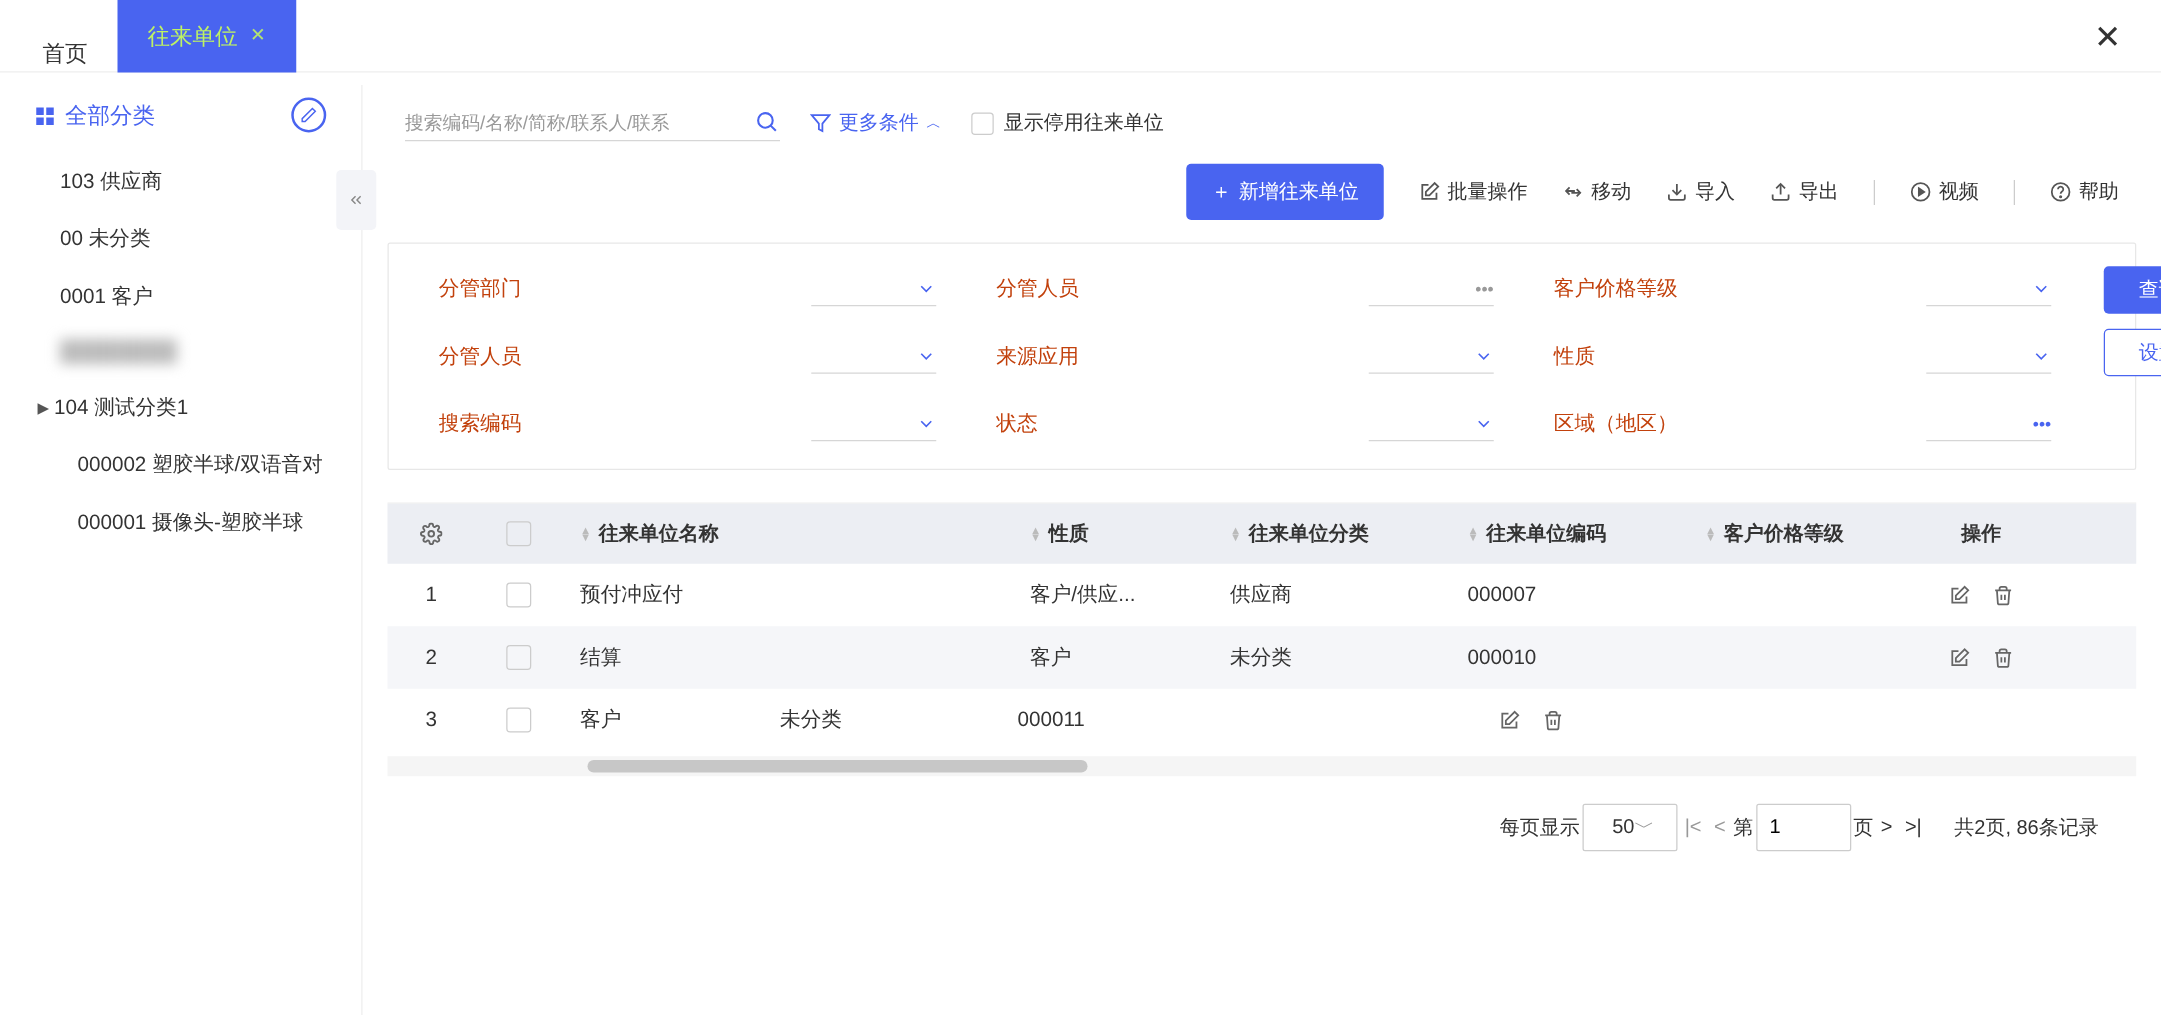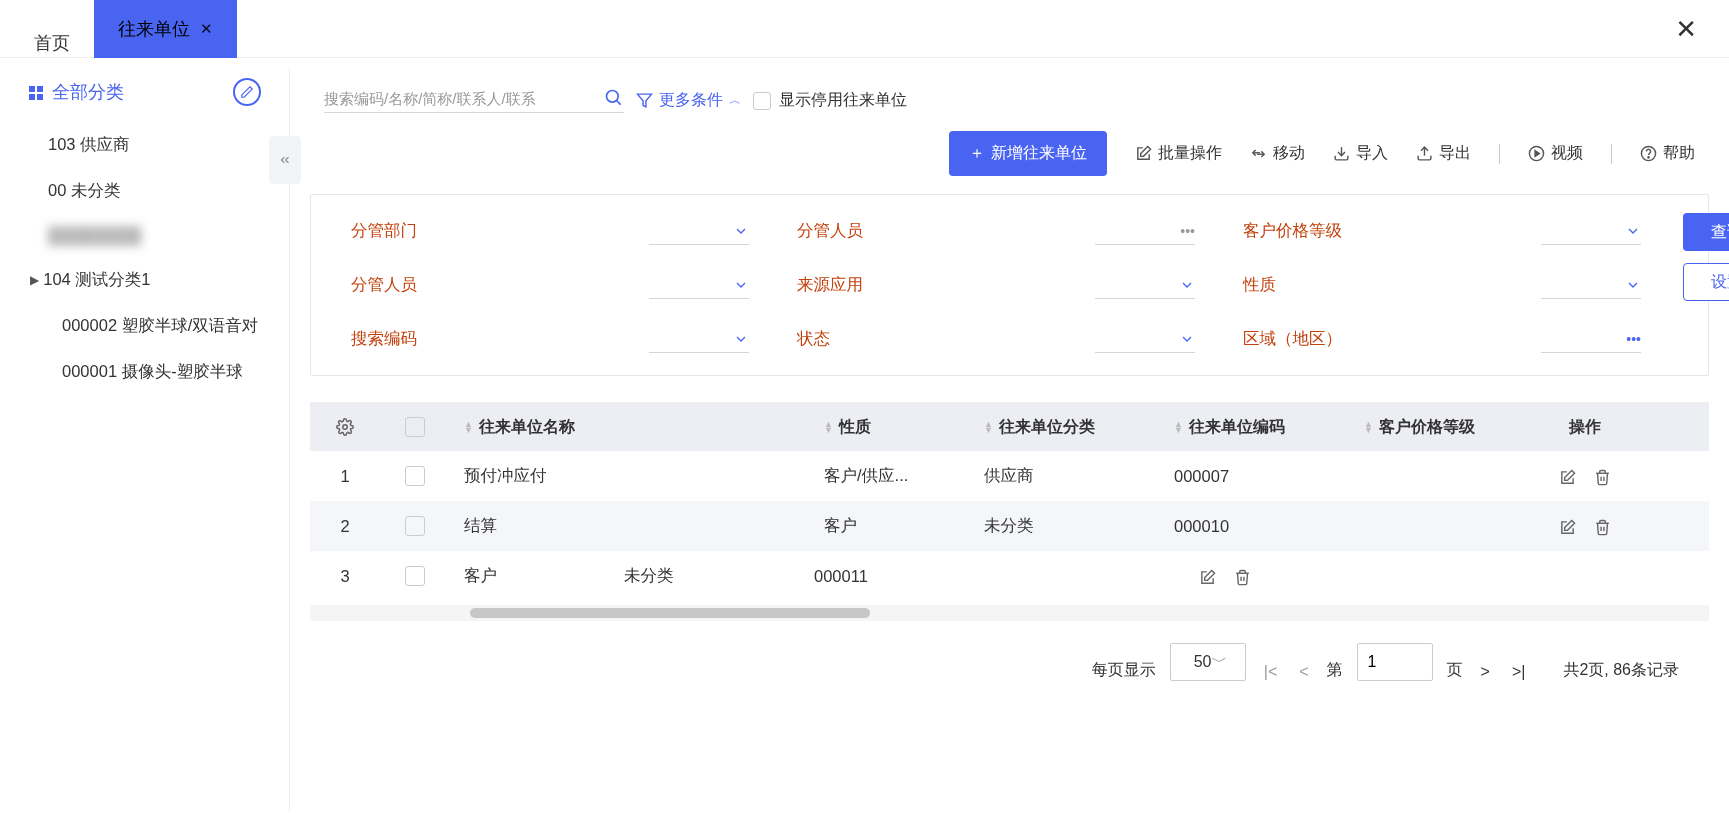--- a/index.html
+++ b/index.html
@@ -1,40 +1,40 @@
 <!DOCTYPE html>
 <html><head>
 <meta charset="utf-8">
 <style>
 *{box-sizing:border-box;margin:0;padding:0;font-family:"Microsoft YaHei",Arial,sans-serif}
 body{background:#fff;color:#333;font-size:14px;width:1729px;height:813px;overflow:hidden;position:relative}
 .top-tabs{height:58px;display:flex;align-items:center;padding-left:10px;border-bottom:1px solid #eee;position:relative}
 .tab{padding:14px 24px;height:58px;line-height:58px;font-size:18px;color:#333;cursor:pointer}
-.tab.active{background:#4964f0;color:#000000;display:flex;align-items:center;gap:10px}
+.tab.active{background:#4964f0;color:#bef264;display:flex;align-items:center;gap:10px}
 .tab.active .x{font-size:15px;opacity:.9}
 .win-close{position:absolute;right:32px;top:14px;font-size:26px;color:#333;cursor:pointer;font-weight:300}
 .main{display:flex;height:754px;padding-top:10px}
 .sidebar{width:290px;border-right:1px solid #eee;position:relative;padding:0 10px}
 .side-search{display:flex;align-items:center;border-bottom:1px solid #d6d6d6;margin:14px 20px 14px 28px;padding-bottom:6px}
 .side-search input{border:none;outline:none;flex:1;font-size:16px;color:#999}
 .side-search input::placeholder{color:#999}
 .si{color:#4964f0}
 .cat-head{display:flex;align-items:center;padding:10px 18px;color:#4964f0;font-size:18px;font-weight:500;position:relative}
 .cat-head .grid{margin-right:8px}
 .edit-btn{margin-left:auto;width:28px;height:28px;border:2px solid #4964f0;border-radius:50%;display:flex;align-items:center;justify-content:center;color:#4964f0;font-size:14px}
 .collapse{position:absolute;right:-12px;top:68px;width:32px;height:48px;background:#f3f4f8;border-radius:4px;display:flex;align-items:center;justify-content:center;color:#888;cursor:pointer}
 .tree{padding:6px 0 0 38px}
 .tree-item{padding:12px 0;font-size:16.5px;color:#333;cursor:pointer;display:flex;align-items:center}
 .tree-item.child{padding-left:14px}
 .tree-item .caret{margin-left:-18px;margin-right:4px;color:#555;font-size:12px}
 .blur{filter:blur(5px);color:#bbb}
 .hscroll{position:absolute;bottom:8px;left:40px;right:10px;height:18px;overflow-x:scroll}
 .hscroll-inner{width:600px;height:1px}
 .content{flex:1;padding:0 20px;position:relative;overflow:hidden}
-.row1{display:flex;align-items:center;gap:12px;padding:20px 0 8px 14px}
+.row1{display:flex;align-items:flex-start;gap:24px;padding:20px 0 8px 14px}
 .search2{display:flex;align-items:center;border-bottom:1px solid #d6d6d6;width:300px;padding-bottom:4px}
 .search2 input{border:none;outline:none;flex:1;font-size:15px;color:#999}
 .search2 input::placeholder{color:#999}
 .link{color:#4964f0;font-size:16px;display:flex;align-items:center;gap:6px;cursor:pointer}
 .chk{display:flex;align-items:center;gap:8px;color:#333;font-size:16px}
 .chk input{width:18px;height:18px;border:1.5px solid #ccc;border-radius:3px;appearance:none}
 .toolbar{display:flex;align-items:center;gap:28px;justify-content:flex-end;padding:10px 14px 18px 14px}
 .btn-primary{background:#4964f0;color:#fff;border:none;border-radius:4px;padding:12px 20px;font-size:16px;display:flex;align-items:center;gap:6px;cursor:pointer}
 .tb-link{color:#333;font-size:16px;display:flex;align-items:center;gap:6px;cursor:pointer}
 .tb-link svg,.tb-link .ico{color:#555}
@@ -58,21 +58,21 @@
 .c5{width:190px}
 .c6{width:170px}
 .c7{width:130px;justify-content:center}
 .trow{display:flex;height:50px;align-items:center;font-size:16.5px;color:#333}
 .trow.striped{background:#f5f6f9}
 .cbox{width:20px;height:20px;border:1.5px solid #ccc;border-radius:3px;appearance:none}
 .gear{color:#666}
 .op-icons{display:flex;gap:18px;color:#666}
 .tfoot-scroll{height:16px;background:#f5f5f5;position:relative;margin-top:4px}
 .tfoot-thumb{position:absolute;left:160px;width:400px;top:3px;height:10px;background:#c7c7c7;border-radius:5px}
-.pager{display:flex;align-items:flex-end;gap:14px;justify-content:flex-end;padding:22px 30px 0 0;font-size:16px;color:#333}
+.pager{display:flex;align-items:center;gap:2px;justify-content:flex-end;padding:22px 30px 0 0;font-size:16px;color:#333}
 .sel{border:1px solid #ccc;height:38px;width:76px;display:flex;align-items:center;justify-content:space-between;padding:0 23px;border-radius:2px}
 .pinput{border:1px solid #ccc;height:38px;width:76px;padding:0 10px;border-radius:2px;font-size:16px}
 .pico{color:#999;cursor:pointer;padding:0 4px}
 svg{display:inline-block;vertical-align:middle}
 </style>
 </head>
 <body>
 
 <div class="top-tabs">
   <div class="tab">首页</div>
@@ -103,20 +103,21 @@
     </div>
     <div class="collapse">
       <svg width="14" height="14" viewBox="0 0 24 24" fill="none" stroke="currentColor" stroke-width="2">
           <polyline points="11 17 6 12 11 7"></polyline>
           <polyline points="18 17 13 12 18 7"></polyline>
         </svg>
     </div>
     <div class="tree">
       <div class="tree-item">103 供应商</div>
       <div class="tree-item">00 未分类</div>
+      <div class="tree-item">0001 客户</div>
       <div class="tree-item blur">████████</div>
       <div class="tree-item" style="padding-left:0">
         <span class="caret">▶</span>
         <span>104 测试分类1</span>
       </div>
       <div class="tree-item child">000002 塑胶半球/双语音对</div>
       <div class="tree-item child">000001 摄像头-塑胶半球</div>
     </div>
     <div class="hscroll">
         <div class="hscroll-inner"></div>

